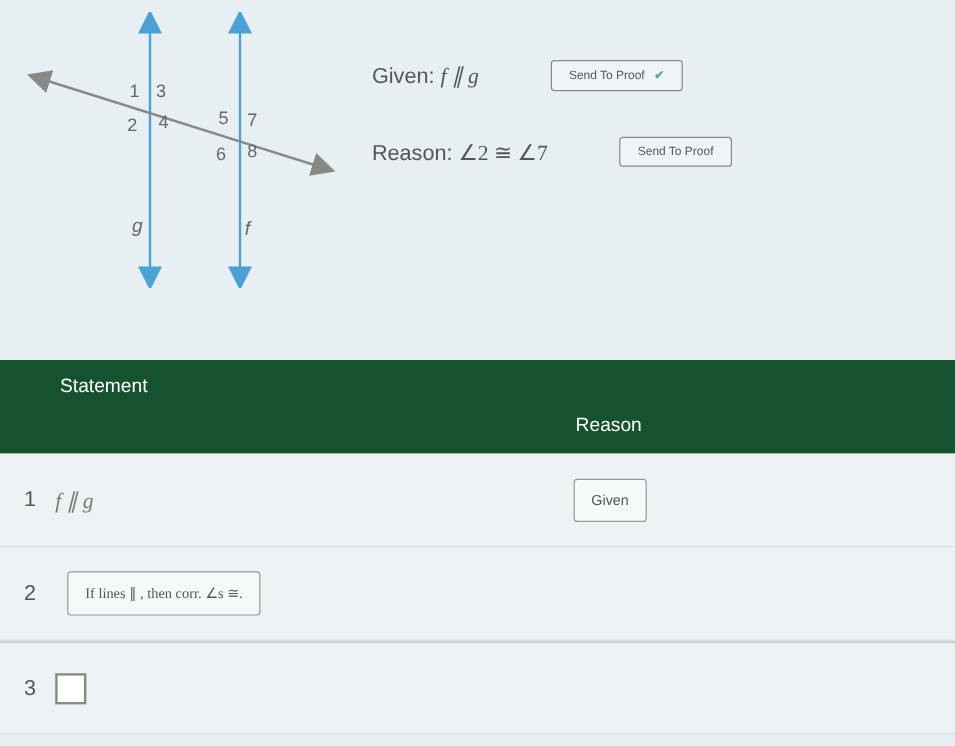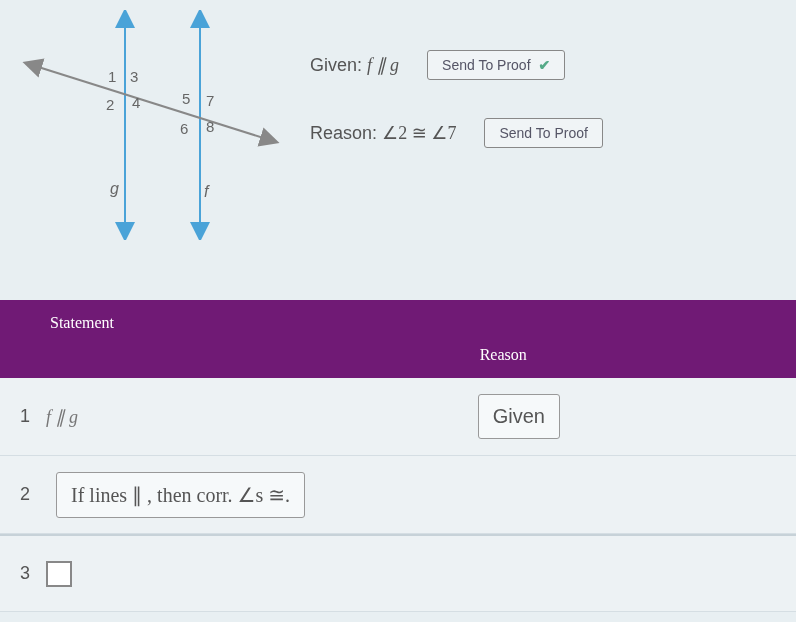--- a/index.html
+++ b/index.html
@@ -40,49 +40,49 @@
   .problem {
     flex: 1;
     padding-top: 40px;
     display: flex;
     flex-direction: column;
     gap: 38px;
   }
   .problem-row {
     display: flex;
     align-items: center;
-    gap: 28px;
+    gap: 40px;
   }
   .problem-text {
     font-size: 18px;
     color: #555;
   }
   .btn {
     border: 1px solid #888;
     background: #f0f4f6;
     color: #556;
     padding: 6px 14px;
-    font-size: 14px;
+    font-size: 10px;
     border-radius: 3px;
     cursor: pointer;
     display: inline-flex;
     align-items: center;
     gap: 8px;
+    margin-left: 20px;
   }
   .check { color: #5a8; font-weight: bold; }
 
   .proof-table {
     margin-top: 40px;
   }
   .proof-header {
     display: flex;
-    background: #701a75;
+    background: #14532d;
     color: #fff;
     font-size: 16px;
-    font-family: Liberation Serif, serif;
   }
   .col-stmt { width: 58%; padding: 14px 18px 14px 50px; }
   .col-reason { width: 42%; padding: 14px 18px; margin-top: 32px; }
 
   .proof-row {
     display: flex;
     border-bottom: 1px solid #d5dee3;
     min-height: 78px;
     align-items: center;
     background: #edf2f4;
@@ -101,21 +101,21 @@
     padding-left: 6px;
   }
   .reason-cell {
     width: 42%;
     padding: 10px 16px;
   }
   .reason-box {
     border: 1px solid #999;
     background: #f6f9fa;
     padding: 10px 14px;
-    font-size: 20px;
+    font-size: 12px;
     color: #555;
     border-radius: 3px;
     display: inline-block;
   }
   .empty-input {
     width: 26px;
     height: 26px;
     border: 2px solid #888;
     display: inline-block;
     background: #fff;

